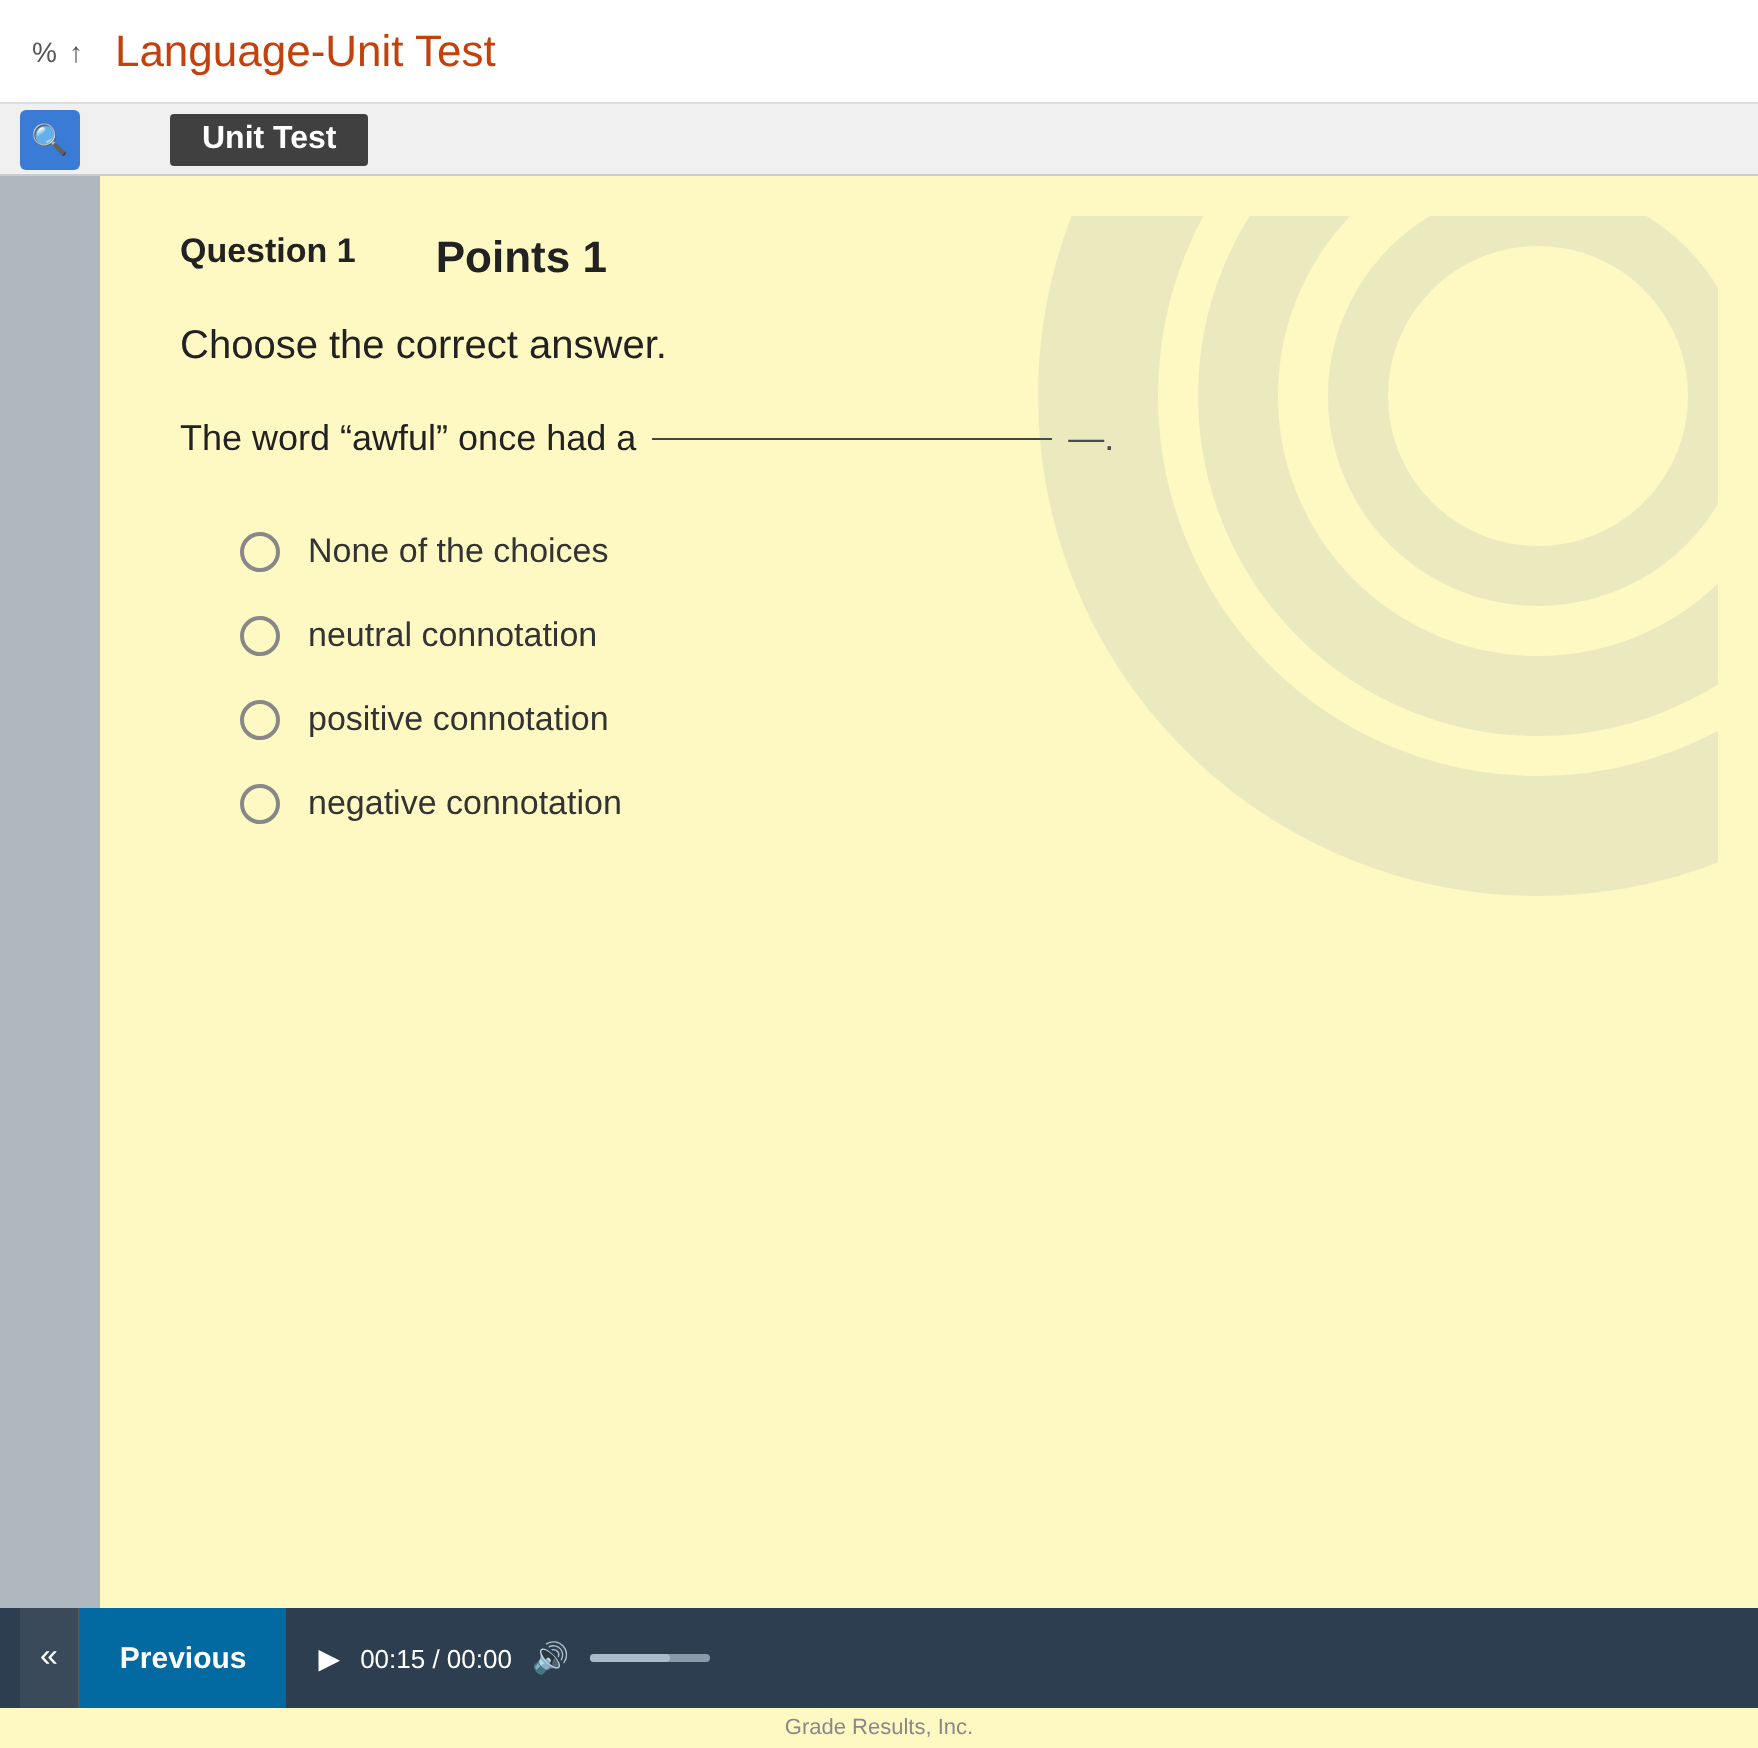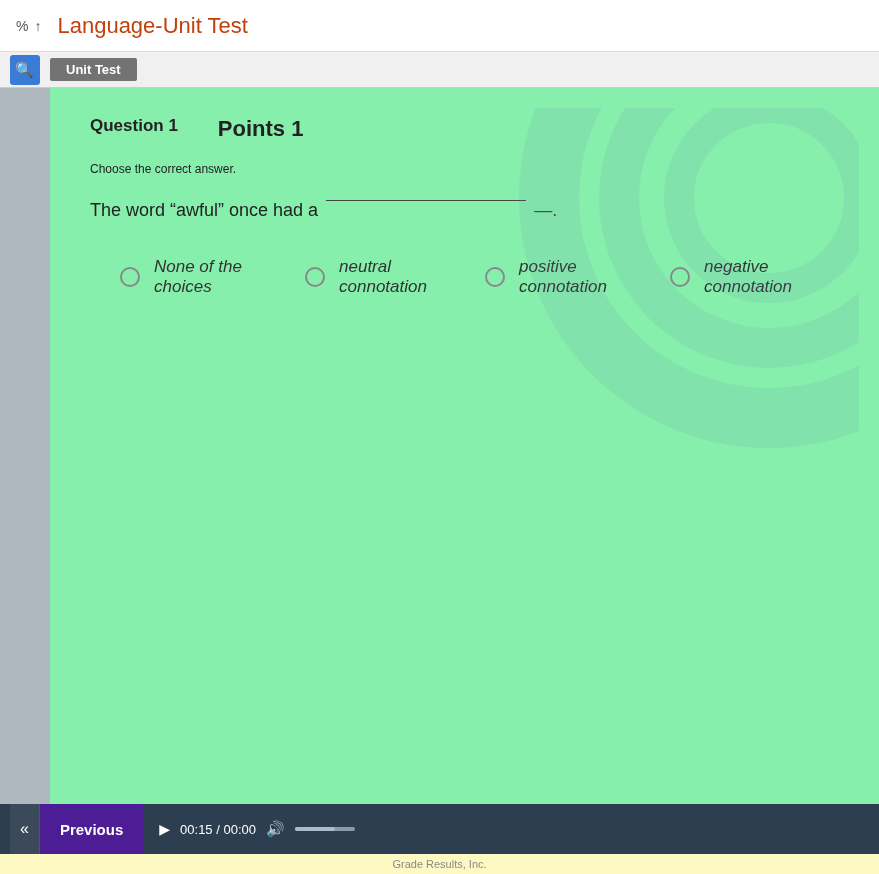--- a/index.html
+++ b/index.html
@@ -64,45 +64,46 @@
       flex-shrink: 0;
     }
 
     .search-icon-wrap span {
       color: white;
       font-size: 15px;
     }
 
     
     .nav-tab {
-      background: #737373;
-      color: white;
-      font-size: 13px;
+      background: #404040;
+      color: white;
+      font-size: 16px;
       font-weight: bold;
       padding: 4px 16px;
       border-radius: 2px;
+      margin-left: 35px;
     }
 
     
     .main-content {
       display: flex;
       flex: 1;
       overflow: hidden;
     }
 
     .sidebar {
       width: 50px;
       background: #b0b8bf;
       flex-shrink: 0;
     }
 
     
     .question-area {
       flex: 1;
-      background: #86efac;
+      background: #fef9c3;
       padding: 28px 40px 20px 40px;
       display: flex;
       flex-direction: column;
       position: relative;
       overflow: hidden;
     }
 
     .question-header {
       display: flex;
       gap: 40px;
@@ -115,54 +116,53 @@
       color: #222;
     }
 
     .points-label {
       font-size: 22px;
       font-weight: bold;
       color: #222;
     }
 
     .question-instruction {
-      font-size: 12px;
+      font-size: 20px;
       color: #222;
       margin-bottom: 24px;
     }
 
     .question-text {
       font-size: 18px;
       color: #222;
       margin-bottom: 36px;
       display: flex;
-      align-items: flex-start;
+      align-items: center;
       gap: 4px;
     }
 
     .blank-line {
       display: inline-block;
       border-bottom: 1px solid #444;
       width: 200px;
       margin: 0 4px;
       vertical-align: bottom;
     }
 
     .cursor-indicator {
       color: #444;
       font-size: 18px;
     }
 
     
     .choices {
       display: flex;
-      flex-direction: row;
+      flex-direction: column;
       gap: 22px;
       padding-left: 30px;
-      font-style: italic;
     }
 
     .choice-item {
       display: flex;
       align-items: center;
       gap: 14px;
       cursor: pointer;
     }
 
     .radio-circle {
@@ -205,21 +205,21 @@
       border: none;
       height: 100%;
       padding: 0 10px;
       font-size: 16px;
       cursor: pointer;
       display: flex;
       align-items: center;
     }
 
     .btn-previous {
-      background: #4c1d95;
+      background: #0369a1;
       color: white;
       border: none;
       height: 100%;
       padding: 10px 20px;
       font-size: 15px;
       font-weight: bold;
       cursor: pointer;
       display: flex;
       align-items: center;
       border-left: 1px solid #555;

